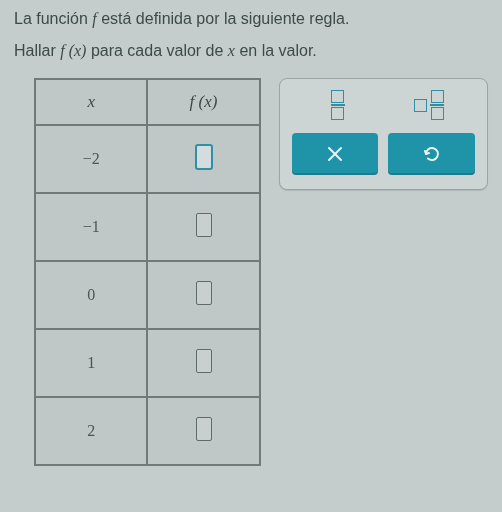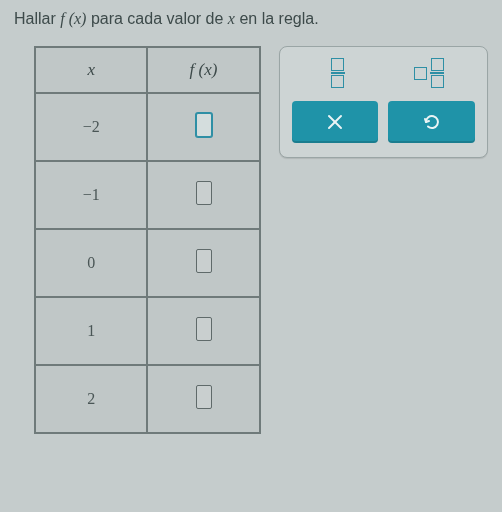--- a/index.html
+++ b/index.html
@@ -146,24 +146,27 @@
     cursor: pointer;
     box-shadow: inset 0 -2px 0 rgba(0,0,0,0.15);
   }
   .action-btn svg { display: block; }
 </style>
 </head>
 <body>
 
 <div class="page">
 
+  <div class="intro">
+    <span>La función </span><span class="fvar">f</span><span> está definida por la siguiente regla.</span>
+  </div>
 
 
   <div class="instr">
-    <span>Hallar </span><span class="fvar">f (x)</span><span> para cada valor de </span><span class="xvar">x</span><span> en la regla.</span>
+    <span>Hallar </span><span class="fvar">f (x)</span><span> para cada valor de </span><span class="xvar">x</span><span> en la valor.</span>
   </div>
 
   <div class="content-row">
 
     <table class="data">
       <tbody>
           <tr>
         <th>x</th>
         <th>f (x)</th>
       </tr>

